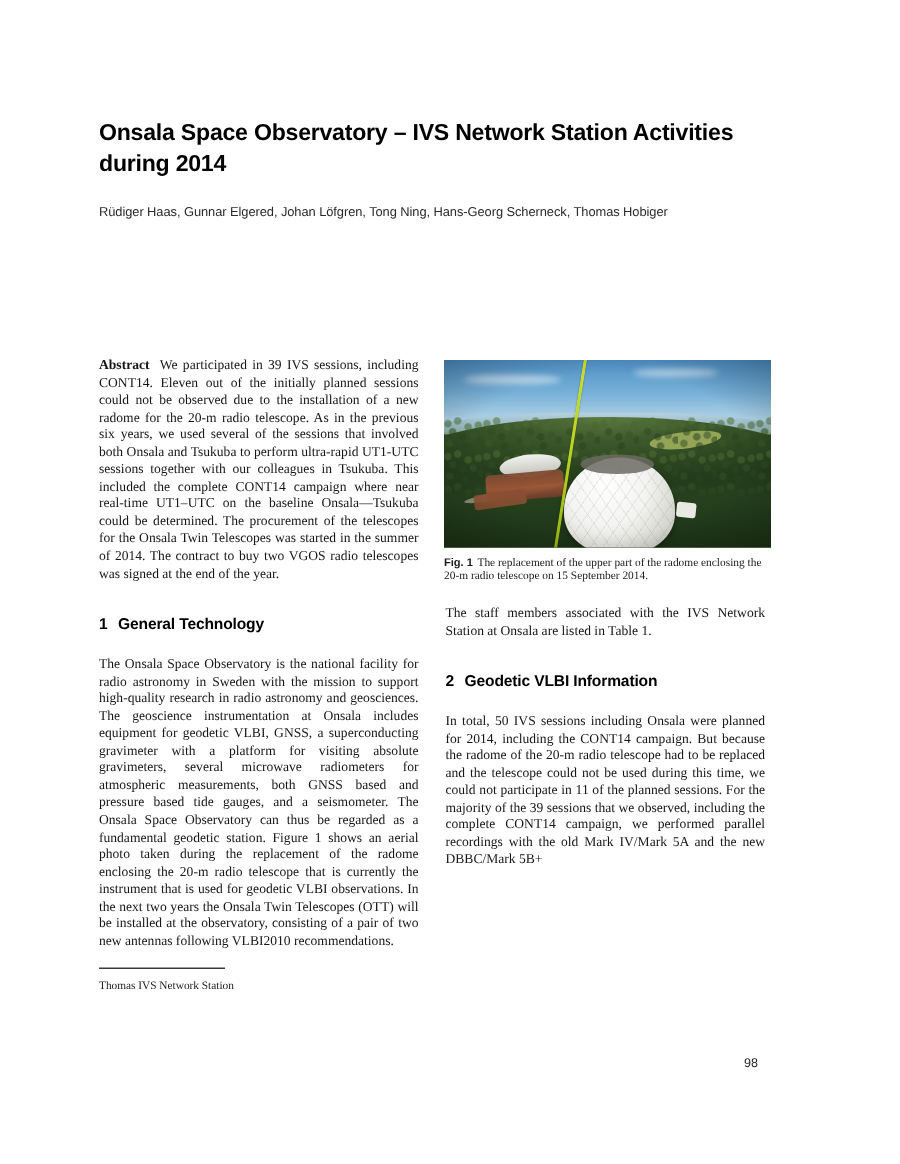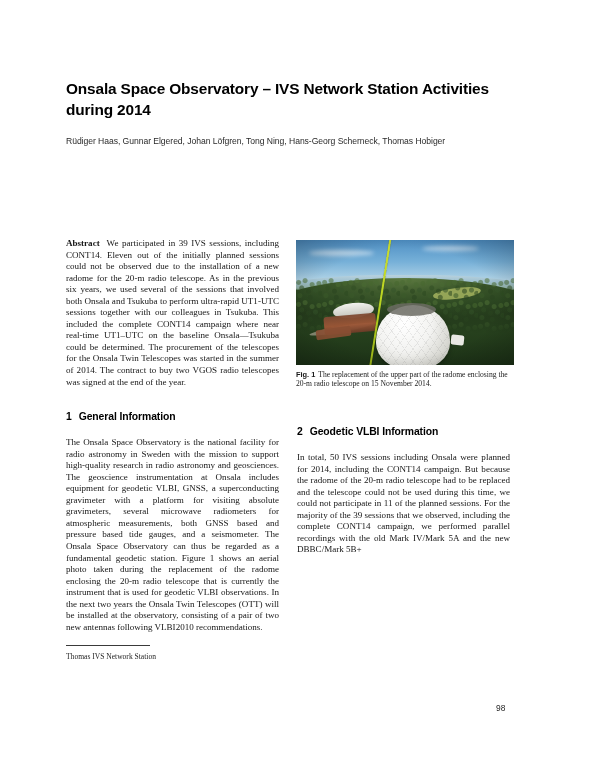--- a/index.html
+++ b/index.html
@@ -313,21 +313,21 @@
   </div>
 
   <div id="authors">Rüdiger Haas, Gunnar Elgered, Johan Löfgren, Tong Ning, Hans-Georg Scherneck, Thomas Hobiger</div>
 
   <div class="column" id="col-left">
 
     <p class="body"><span class="abstract-label">Abstract</span>&nbsp; <span>We participated in 39 IVS sessions, including CONT14. Eleven out of the initially planned sessions could not be observed due to the installation of a new radome for the 20-m radio telescope. As in the previous six years, we used several of the sessions that involved both Onsala and Tsukuba to perform ultra-rapid UT1-UTC sessions together with our colleagues in Tsukuba. This included the complete CONT14 campaign where near real-time UT1–UTC on the baseline Onsala—Tsukuba could be determined. The procurement of the telescopes for the Onsala Twin Telescopes was started in the summer of 2014. The contract to buy two VGOS radio telescopes was signed at the end of the year.</span></p>
 
     <div class="gap-sec-before"></div>
 
-    <h2 class="section"><span class="sec-num">1</span><span>General Information</span></h2>
+    <h2 class="section"><span class="sec-num">1</span><span>General Technology</span></h2>
 
     <div class="gap-sec-after"></div>
 
     <p class="body">The Onsala Space Observatory is the national facility for radio astronomy in Sweden with the mission to support high-quality research in radio astronomy and geosciences. The geoscience instrumentation at Onsala includes equipment for geodetic VLBI, GNSS, a superconducting gravimeter with a platform for visiting absolute gravimeters, several microwave radiometers for atmospheric measurements, both GNSS based and pressure based tide gauges, and a seismometer. The Onsala Space Observatory can thus be regarded as a fundamental geodetic station. Figure 1 shows an aerial photo taken during the replacement of the radome enclosing the 20-m radio telescope that is currently the instrument that is used for geodetic VLBI observations. In the next two years the Onsala Twin Telescopes (OTT) will be installed at the observatory, consisting of a pair of two new antennas following VLBI2010 recommendations.</p>
 
   </div>
 
   <div id="figure-wrap">
     <div id="figure-photo" title="Aerial photograph of Onsala Space Observatory showing the white radome, forest, sea horizon and a crane cable">
       <div class="ph-sky"></div>
@@ -343,25 +343,26 @@
       <div class="ph-bldg"></div>
       <div class="ph-bldg2"></div>
       <div class="ph-dome">
         <div class="ph-dome-top"></div>
         <div class="ph-dome-facets"></div>
       </div>
       <div class="ph-small-white"></div>
       <div class="ph-cable"></div>
       <div class="ph-vignette"></div>
     </div>
-    <div id="figure-caption"><span class="fig-label">Fig. 1</span><span>The replacement of the upper part of the radome enclosing the 20-m radio telescope on 15 November 2014.</span></div>
+    <div id="figure-caption"><span class="fig-label">Fig. 1</span><span>The replacement of the upper part of the radome enclosing the 20-m radio telescope on 15 September 2014.</span></div>
   </div>
 
   <div class="column" id="col-right">
 
+    <p class="body">The staff members associated with the IVS Network Station at Onsala are listed in Table 1.</p>
 
     <div class="gap-sec-before"></div>
 
     <h2 class="section"><span class="sec-num">2</span><span>Geodetic VLBI Information</span></h2>
 
     <div class="gap-sec-after"></div>
 
     <p class="body">In total, 50 IVS sessions including Onsala were planned for 2014, including the CONT14 campaign. But because the radome of the 20-m radio telescope had to be replaced and the telescope could not be used during this time, we could not participate in 11 of the planned sessions. For the majority of the 39 sessions that we observed, including the complete CONT14 campaign, we performed parallel recordings with the old Mark IV/Mark 5A and the new DBBC/Mark 5B+</p>
 
   </div>

